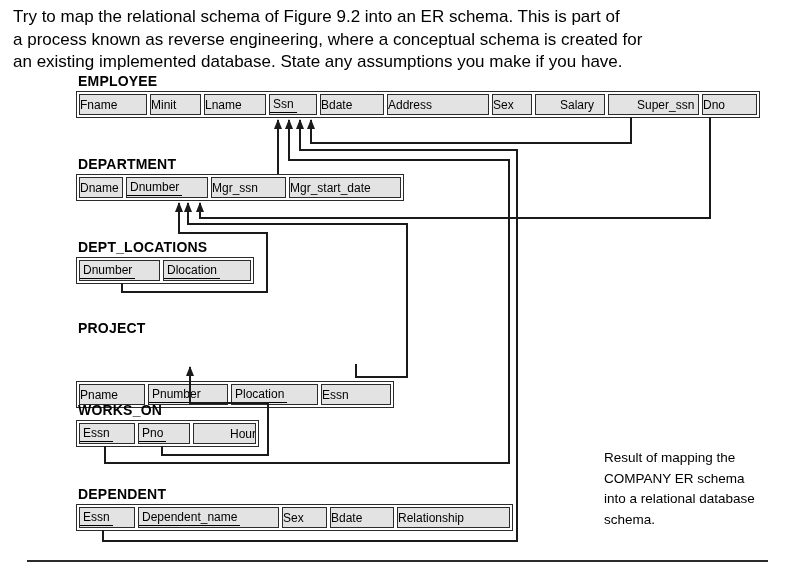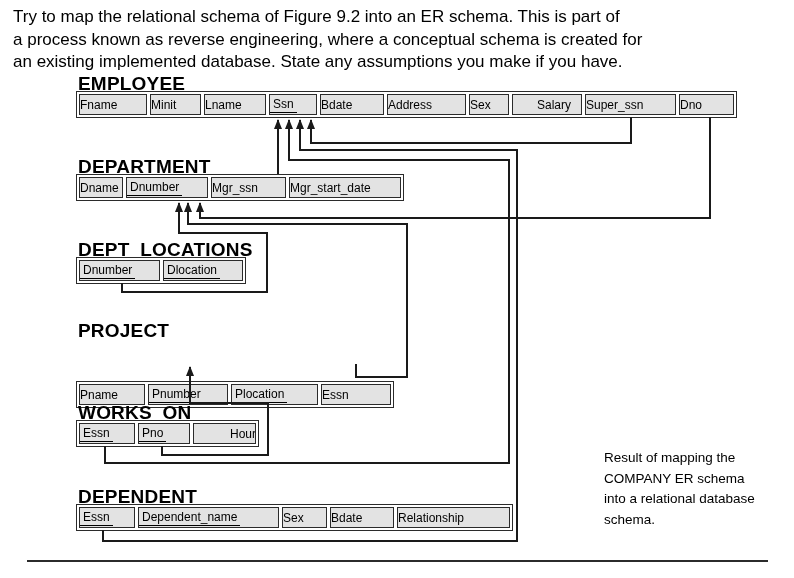--- a/index.html
+++ b/index.html
@@ -1,21 +1,21 @@
 <!DOCTYPE html>
 <html><head>
 <meta charset="utf-8">
 <style>
   html,body { margin:0; padding:0; background:#fff; }
   .page {
     position:relative; width:794px; height:578px; background:#ffffff;
     font-family:"Liberation Sans", sans-serif; color:#000; overflow:hidden;
   }
   .intro { position:absolute; left:13px; top:6px; font-size:17px; line-height:22.5px; }
-  .tbl-label { position:absolute; font-weight:bold; font-size:19px; letter-spacing:0.2px; }
+  .tbl-label { position:absolute; font-weight:bold; font-size:14px; letter-spacing:0.2px; }
   .tbl {
     position:absolute; display:flex; gap:3px; padding:2px; height:27px;
     border:1.5px solid #2b2b2b; background:#fff; box-sizing:border-box; align-items:stretch;
   }
   .cell {
     background:#e3e3e3; border:1px solid #2b2b2b; box-sizing:border-box;
     display:flex; align-items:center; 
     font-size:12px; white-space:nowrap; overflow:hidden;
   }
   .cell .keyname { border-bottom:1.5px solid #000; padding:0 3px 1px 3px; }
@@ -47,30 +47,30 @@
         </div>
         <div class="cell" style="width: 62px;">
           <span>Lname</span>
         </div>
         <div class="cell" style="width: 48px;">
           <span class="keyname">Ssn</span>
         </div>
         <div class="cell" style="width: 64px;">
           <span>Bdate</span>
         </div>
-        <div class="cell" style="width: 79px;">
+        <div class="cell" style="width: 102px;">
           <span>Address</span>
         </div>
         <div class="cell" style="width: 40px;">
           <span>Sex</span>
         </div>
         <div class="cell" style="width: 70px; padding-left: 24px;">
           <span>Salary</span>
         </div>
-        <div class="cell" style="width: 91px;">
+        <div class="cell" style="width: 91px; padding-left: 28px;">
           <span>Super_ssn</span>
         </div>
         <div class="cell" style="width: 55px;">
           <span>Dno</span>
         </div>
       </div>
       <div class="tbl-label" style="left: 78px; top: 156px;">DEPARTMENT</div>
       <div class="tbl" style="left: 76px; top: 174px;">
         <div class="cell" style="width: 44px;">
           <span>Dname</span>
@@ -83,21 +83,21 @@
         </div>
         <div class="cell" style="width: 112px;">
           <span>Mgr_start_date</span>
         </div>
       </div>
       <div class="tbl-label" style="left: 78px; top: 239px;">DEPT_LOCATIONS</div>
       <div class="tbl" style="left: 76px; top: 257px;">
         <div class="cell" style="width: 81px;">
           <span class="keyname">Dnumber</span>
         </div>
-        <div class="cell" style="width: 80px;">
+        <div class="cell" style="width: 88px;">
           <span class="keyname">Dlocation</span>
         </div>
       </div>
       <div class="tbl-label" style="left: 78px; top: 320px;">PROJECT</div>
       <div class="tbl" style="left: 76px; top: 338px; margin-top: 43px;">
         <div class="cell" style="width: 66px;">
           <span>Pname</span>
         </div>
         <div class="cell" style="width: 80px;">
           <span class="keyname">Pnumber</span>

